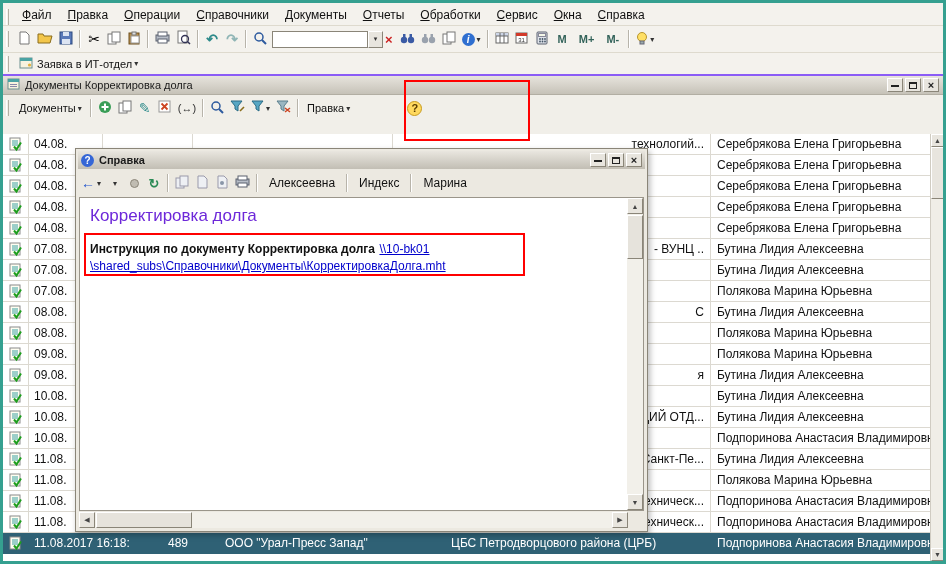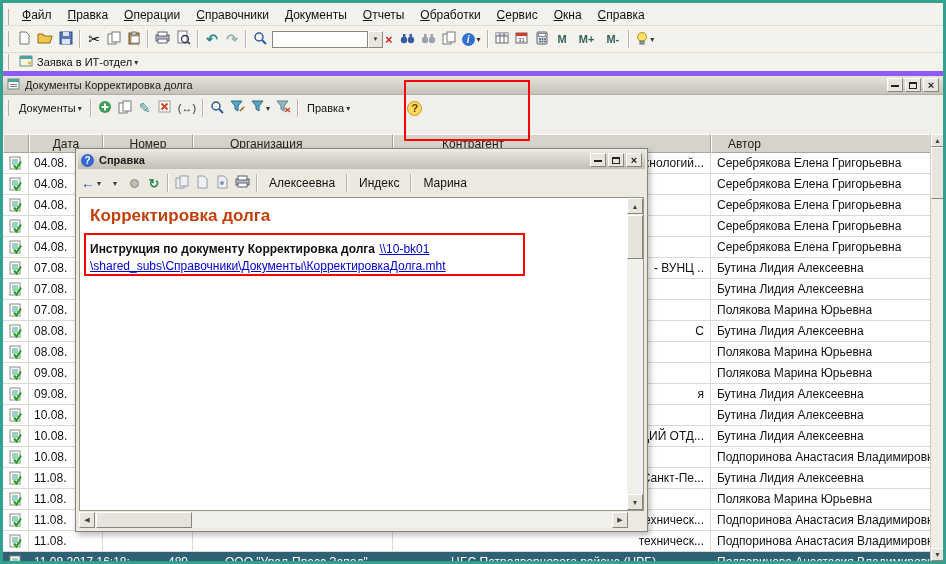--- a/index.html
+++ b/index.html
@@ -8,21 +8,21 @@
 .app{position:absolute;inset:0}
 .app-inner{position:absolute;inset:3px;background:#f1efe9;overflow:hidden}
 
 .menubar{position:absolute;top:0;left:0;right:0;height:23px;background:#f4f2ed;border-bottom:1px solid #dedace;display:flex;align-items:flex-end}
 .menu-item{display:inline-block;font-size:12px;padding:3px 8px;color:#111;cursor:default}
 .menu-item::first-letter{text-decoration:underline}
 .grip{width:3px;height:16px;border-left:1px solid #fff;border-right:1px solid #b3afa4;margin:0 5px 0 3px}
 
 .toolbar{position:absolute;left:0;right:0;display:flex;align-items:center;background:#f4f2ed}
 .t1{top:23px;height:27px;border-bottom:1px solid #dedace}
-.t2{top:50px;height:23px;border-bottom:5px solid #8b5cf6}
+.t2{top:50px;height:23px;border-bottom:2px solid #8b5cf6}
 .tb{display:flex;align-items:center;justify-content:center;min-width:20px;height:21px;background:none;border:1px solid transparent;padding:1px 2px;font-family:inherit}
 .sep{width:2px;height:18px;border-left:1px solid #b8b4aa;border-right:1px solid #fff;margin:0 3px}
 .caret{font-size:8px;color:#333;margin-left:2px}
 .glyph{font-size:14px;line-height:1}
 .undo{color:#2d8a8a;font-weight:bold}
 .redo{color:#8fb5b5;font-weight:bold}
 .searchbox{display:flex;align-items:center;margin:0 2px}
 .searchbox input{width:96px;height:17px;border:1px solid #8a8578;background:#fff;font-size:12px;padding:0 3px;font-family:inherit}
 .ddbtn{width:15px;height:17px;background:#e8e5de;border:1px solid;border-color:#fff #8a8578 #8a8578 #fff;font-size:7px;display:flex;align-items:center;justify-content:center;color:#333;padding:0}
 .redx{color:#c22;font-weight:bold;font-size:13px;margin:0 2px;background:none;border:0}
@@ -71,21 +71,21 @@
 .help-titlebar{position:absolute;top:2px;left:2px;right:2px;height:18px;background:linear-gradient(180deg,#e9e6df,#c2beb4);display:flex;align-items:center;padding:0 3px}
 .help-title{font-size:11px;font-weight:bold;color:#1a1a1a;margin-left:5px}
 .qicon{width:13px;height:13px;border-radius:50%;background:#3566d6;color:#fff;font-size:10px;font-weight:bold;display:inline-flex;align-items:center;justify-content:center}
 .help-toolbar{position:absolute;top:21px;left:2px;right:2px;height:26px;display:flex;align-items:center;background:#ece9e1}
 .backarrow{color:#2255cc;font-weight:bold;font-size:14px}
 .refresh{color:#2a8a55;font-weight:bold;font-size:13px}
 .stopdot{width:9px;height:9px;border-radius:50%;background:#c0bcb2;border:1px solid #8a8578}
 .txtbtn{font-size:12px;color:#111;background:none;border:0;padding:2px 8px;font-family:inherit}
 .help-body{position:absolute;top:48px;left:3px;right:3px;bottom:20px;background:#fff;border:1px solid #9a958a;overflow:hidden}
 .help-content{position:absolute;top:0;left:0;right:16px;bottom:0;overflow:hidden;padding:6px 0 0 10px}
-.help-content h1{font-size:17px;font-weight:bold;color:#c2410c;margin:2px 0 14px}
+.help-content h1{font-size:17px;font-weight:normal;color:#6d28d9;margin:2px 0 14px}
 .entry{width:545px;margin-bottom:18px;line-height:15px;overflow:hidden}
 .et{font-weight:bold;font-size:12px;color:#111}
 .entry a{color:#0000cc;font-size:12px;text-decoration:underline}
 .el2{white-space:nowrap;display:inline-block}
 .hvscroll{position:absolute;top:0;right:0;width:16px;bottom:0;background:#f2f0ea}
 .hvscroll .sbtn{width:16px;height:16px}
 .hvscroll .vthumb{position:absolute;top:17px;left:0;width:16px;height:44px;background:#e6e3dc;border:1px solid;border-color:#fff #8a8578 #8a8578 #fff}
 .hvscroll .down{position:absolute;bottom:0}
 .hhscroll{position:absolute;bottom:3px;left:3px;right:19px;height:16px;background:#f2f0ea;display:flex;align-items:center}
 .hhscroll .sbtn{width:16px;height:16px}
@@ -342,28 +342,20 @@
           </button>
       <span class="sep"></span>
       <button class="tbtext">
             <span>Правка</span>
             <span class="caret">▾</span>
           </button>
       <button class="helpbtn">?</button>
     </div>
 
     <div class="tablewrap">
-      <div class="thead">
-        <div class="th c0"></div>
-        <div class="th c1">Дата</div>
-        <div class="th c2">Номер</div>
-        <div class="th c3">Организация</div>
-        <div class="th c4">Контрагент</div>
-        <div class="th c5">Автор</div>
-      </div>
       <div id="rows">
             <div class="trow">
     <div class="c c-icon">
                 <svg width="13" height="15" viewBox="0 0 13 15">
                   <rect x="1" y="1" width="10" height="12" fill="#fffef2" stroke="#8a8a8a"></rect>
                   <line x1="3" y1="4" x2="9" y2="4" stroke="#3aa0a0"></line>
                   <line x1="3" y1="6" x2="9" y2="6" stroke="#3aa0a0"></line>
                   <line x1="3" y1="8" x2="9" y2="8" stroke="#3aa0a0"></line>
                   <path d="M5 9.5l2.5 3L12 5.5" fill="none" stroke="#1d9e1d" stroke-width="2"></path>
                 </svg>

